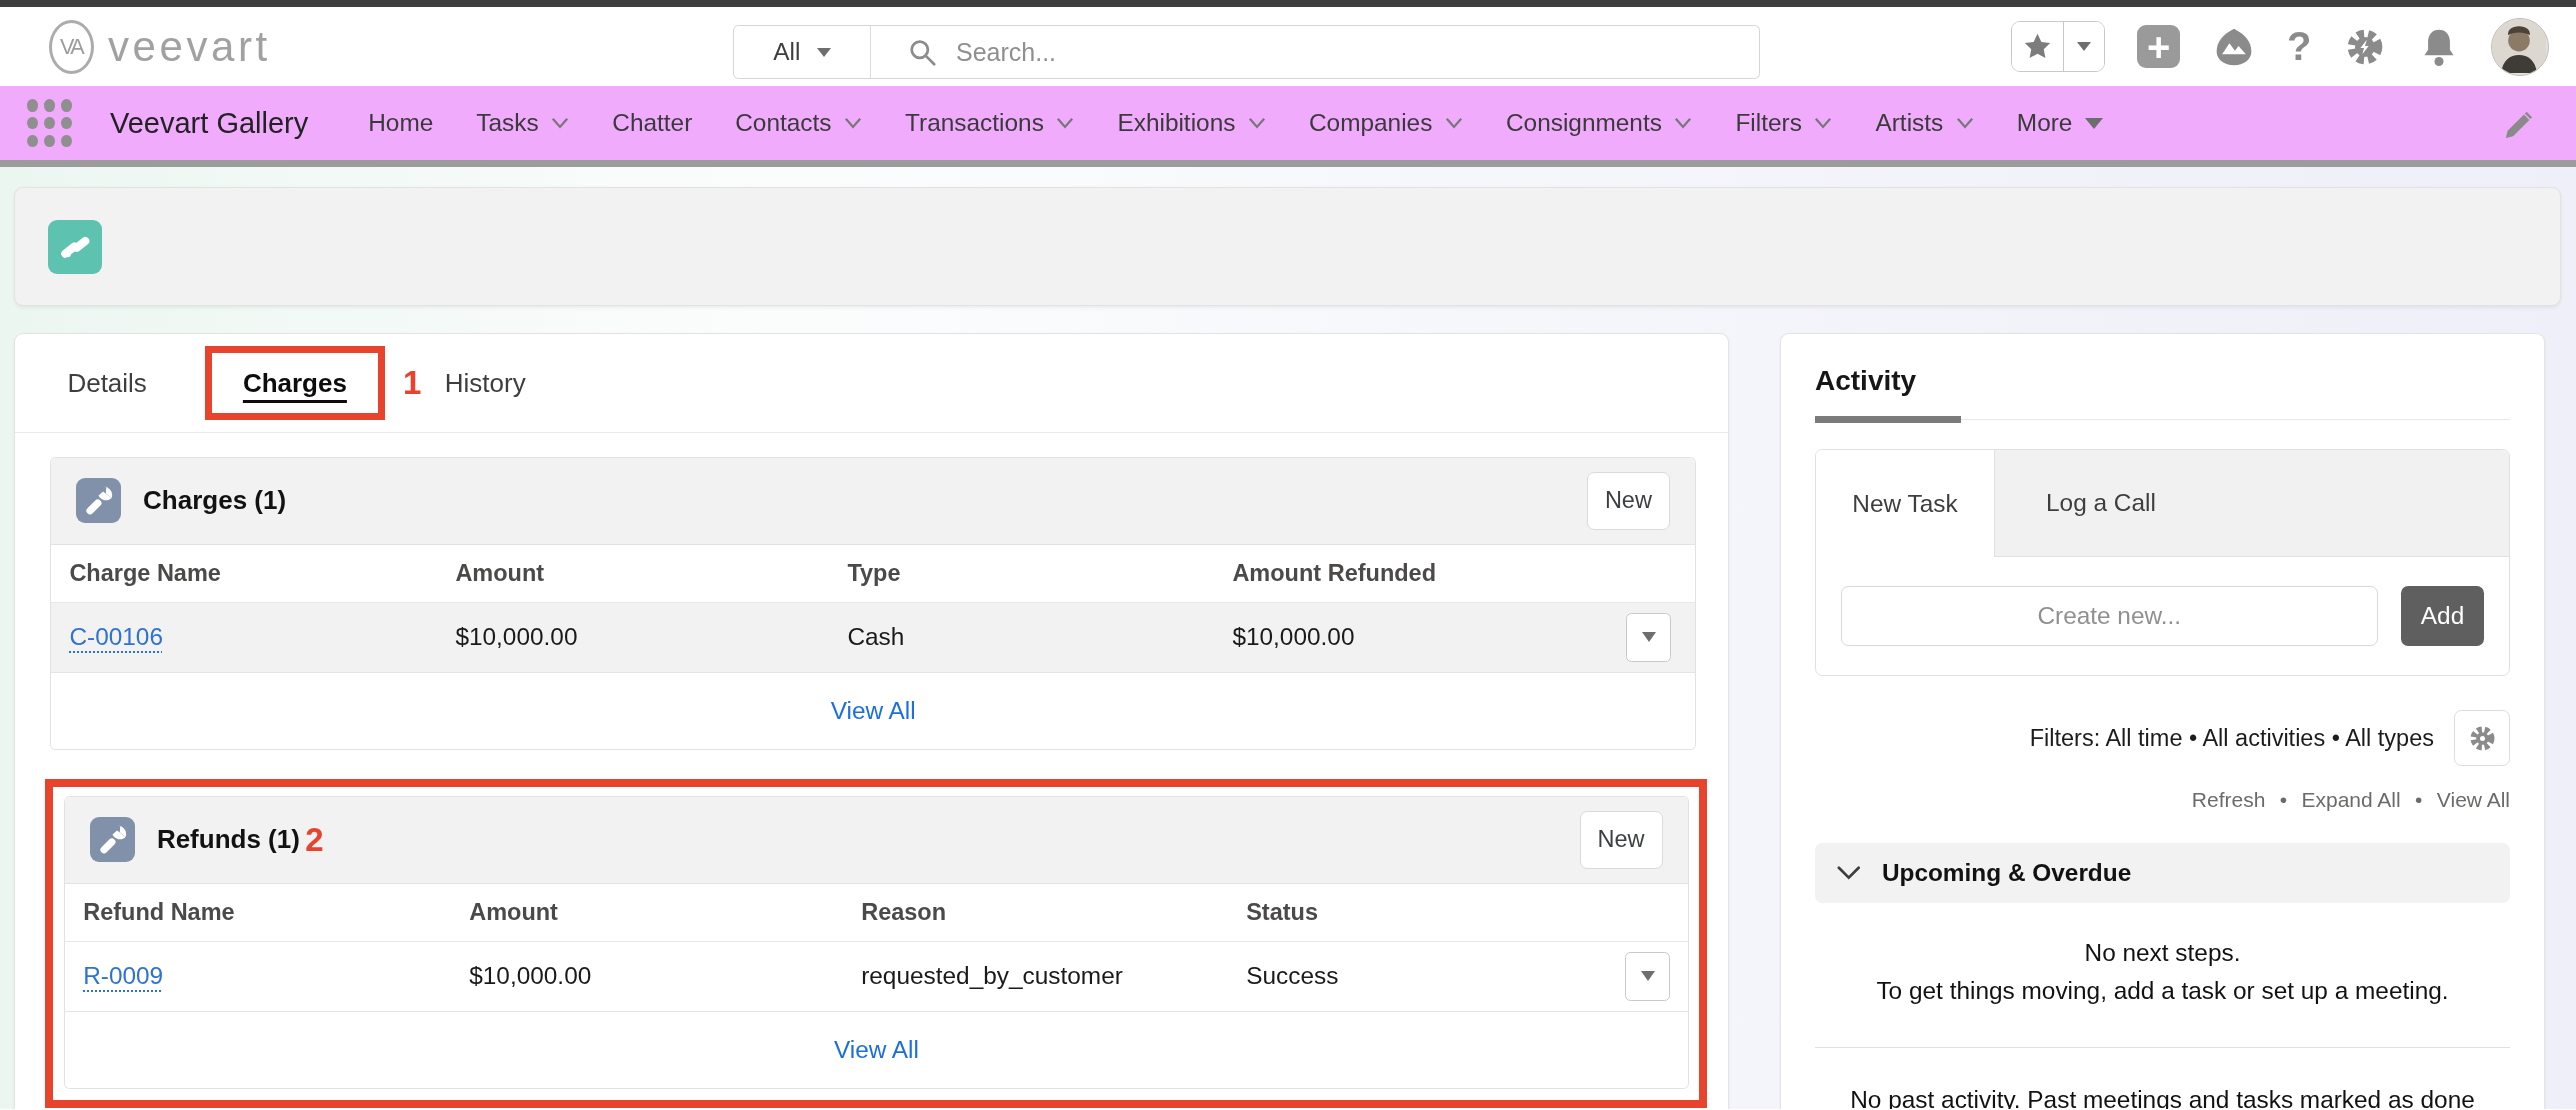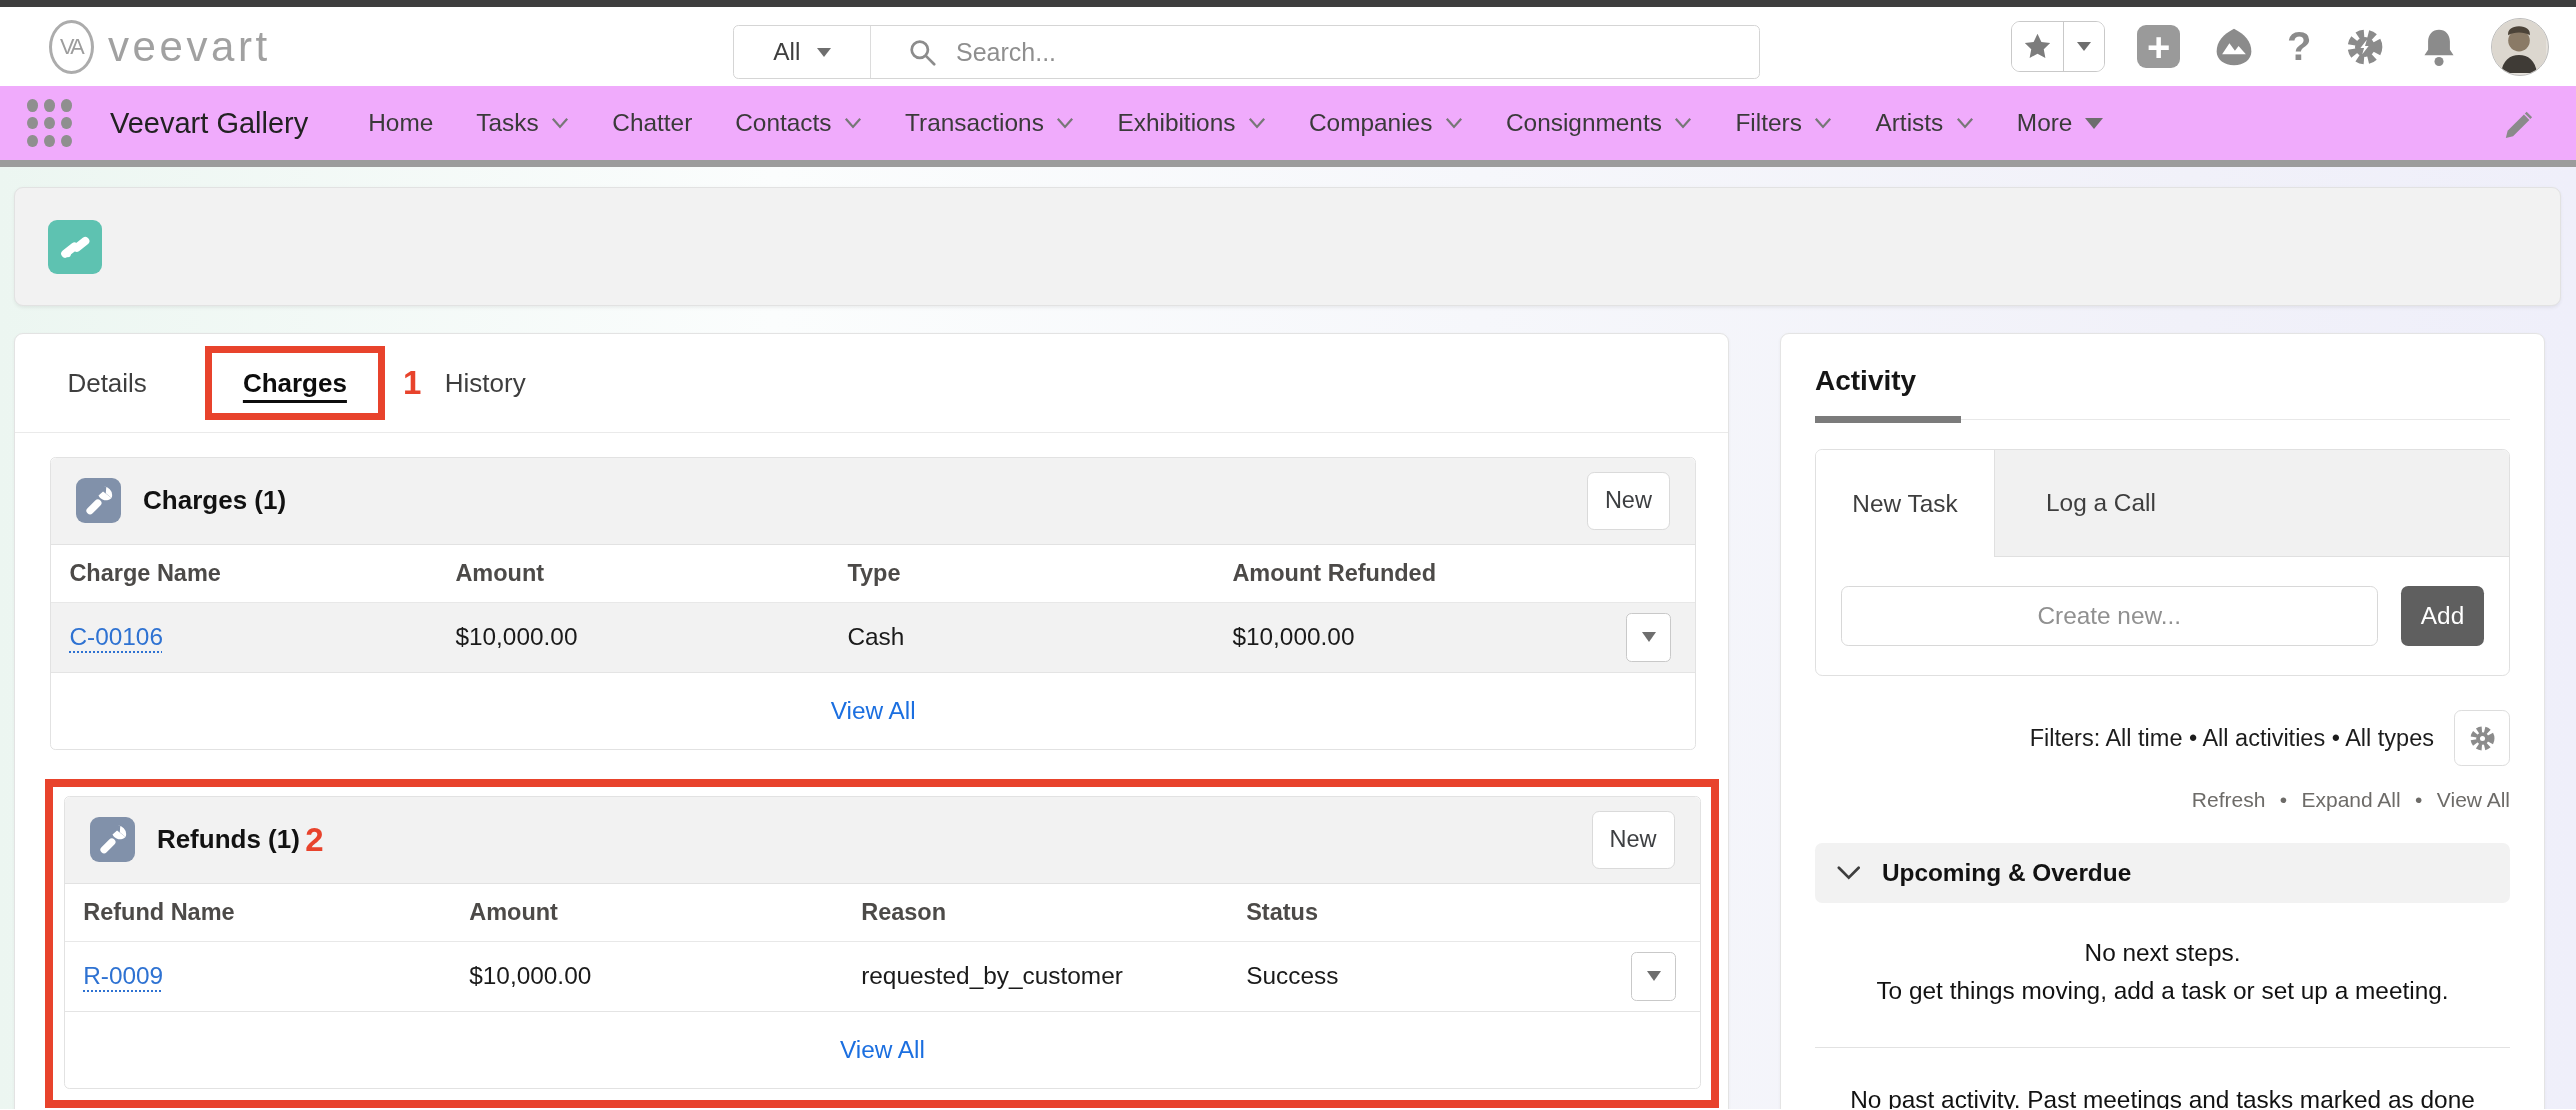--- a/index.html
+++ b/index.html
@@ -90,21 +90,21 @@
   .tbl-head{ height:58px; border-bottom:0.9px solid #e8e8e8; font-size:23.5px; font-weight:700; color:#4c4a48;}
   .tbl-row{ height:70px; border-bottom:0.9px solid #e4e4e4; font-size:24.4px; color:#1a1a1a;}
   .tbl-row.shaded{ background:#f2f2f2;}
   .cell-link{ color:#2e72d2; text-decoration:underline; text-decoration-style:dotted; text-decoration-thickness:1.8px; text-underline-offset:6.3px; cursor:pointer;}
   .row-menu{ justify-self:end; margin-right:23.5px; width:45px; height:49px; background:#fff; border:1.8px solid #c9c9c9;
     border-radius:5.4px; display:flex; align-items:center; justify-content:center; cursor:pointer;}
   .row-menu .caret{ border-left-width:7.2px; border-right-width:7.2px; border-top-width:10px;}
   .view-all{ height:76px; display:flex; align-items:center; justify-content:center;}
   .view-all span{ color:#1b6fe0; font-size:24.4px; cursor:pointer;}
 
-  .red-wrap{ margin:29px 9px 0 30px; border:8.1px solid #e8432c; padding:9px 10.8px 10.8px 10.8px;}
+  .red-wrap{ margin:29px 21px 0 30px; border:8.1px solid #e8432c; padding:9px 10.8px 10.8px 10.8px;}
 
   
   .activity-card{ position:absolute; left:1780px; top:166px; width:765px; height:794px;
     background:#fff; border:0.9px solid #e4e4e4; border-radius:9px; box-shadow:0 1.8px 3.6px rgba(0,0,0,.05);
     padding:31px 34px;}
   .act-title-row{ border-bottom:1.8px solid #e8e8e8; padding-bottom:21.7px; position:relative;}
   .act-title{ font-size:28px; font-weight:700; color:#161616;}
   .act-title-bar{ position:absolute; left:0; bottom:-3.6px; width:146px; height:6.3px; background:#7b7b7b;}
   .task-box{ margin-top:29px; border:0.9px solid #e0e0e0; border-radius:7.2px; overflow:hidden;}
   .task-tabs{ display:flex; height:107px;}

